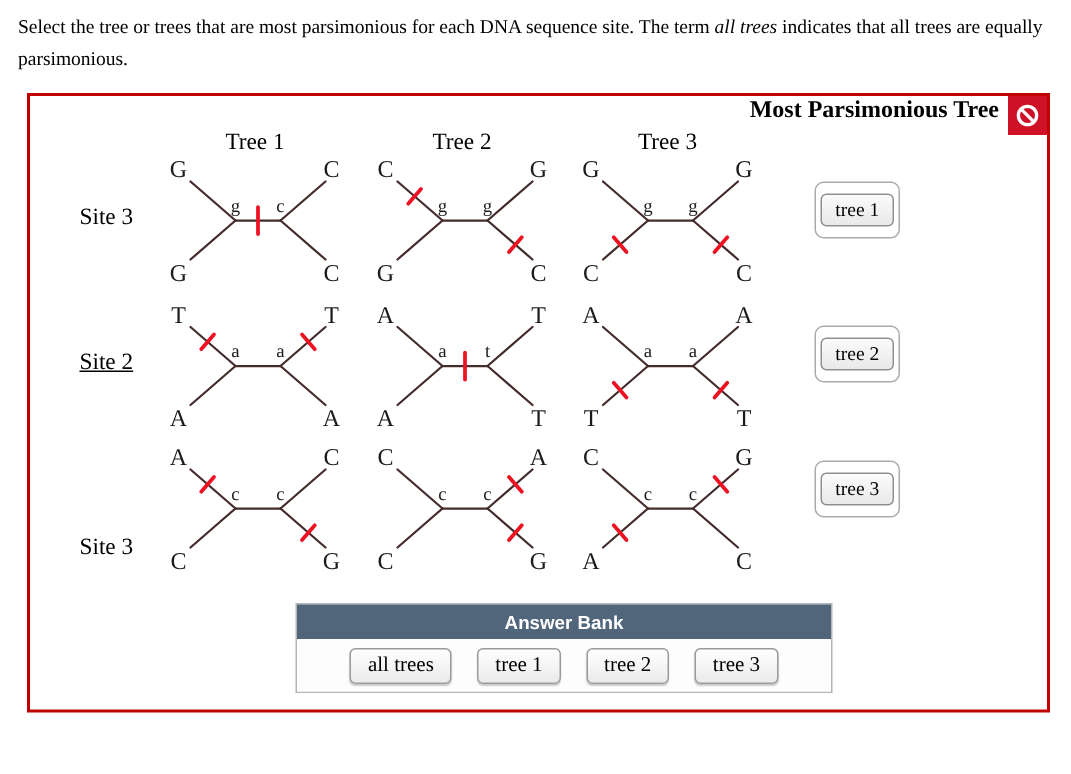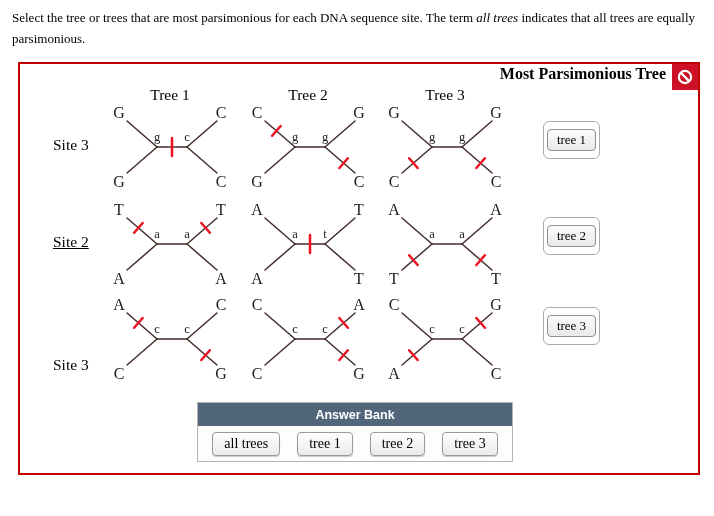--- a/index.html
+++ b/index.html
@@ -9,21 +9,21 @@
   }
   .instructions{position:absolute;left:8px;top:4px;width:700px;font-size:13px;line-height:1.6;margin:4px;}
   .main-box{position:absolute;left:18px;top:62px;width:682px;height:413px;border:2px solid #c00000;background:#fff;box-sizing:border-box;}
   .panel-header{position:absolute;top:1px;right:32px;font-weight:bold;font-size:16px;margin-left:16px;}
   .prohibit{position:absolute;top:0;right:0;width:26px;height:26px;background:#ce1126;display:flex;align-items:center;justify-content:center;}
   .tree-header{position:absolute;width:120px;text-align:center;font-size:15.5px;}
   .site-label{position:absolute;left:33px;font-size:15.5px;}
   .tree-svg{position:absolute;}
   .drop-zone{position:absolute;left:523px;width:57px;height:38px;border:1px solid #ababab;border-radius:6px;background:#fff;display:flex;align-items:center;justify-content:center;box-sizing:border-box;}
   .chip{font-size:13px;padding:2px 9px;border:1px solid #8f8f8f;border-radius:4px;background:linear-gradient(#fbfbfb,#e9e9e9);cursor:grab;}
-  .answer-bank{position:absolute;left:177px;top:338px;width:316px;border:1px solid #b5b5b5;background:#fff;box-sizing:border-box;}
+  .answer-bank{position:absolute;left:177px;top:338px;width:358px;border:1px solid #b5b5b5;background:#fff;box-sizing:border-box;}
   .bank-header{height:23px;background:#51657b;color:#fff;font-family:"Liberation Sans",sans-serif;font-size:12.5px;font-weight:bold;display:flex;align-items:center;justify-content:center;}
   .bank-items{height:35px;display:flex;align-items:center;justify-content:center;gap:17px;background:#fdfdfd;}
   .bank-chip{font-size:14px;padding:3px 11px;border:1px solid #9a9a9a;border-radius:4px;background:linear-gradient(#ffffff,#eaeaea);box-shadow:0 1px 1px rgba(0,0,0,.2);cursor:grab;}
 </style>
 </head>
 <body>
 
 <p class="instructions"><span>Select the tree or trees that are most parsimonious for each DNA sequence site. The term </span><i>all trees</i><span> indicates that all trees are equally parsimonious.</span></p>
 
 <div class="main-box">

